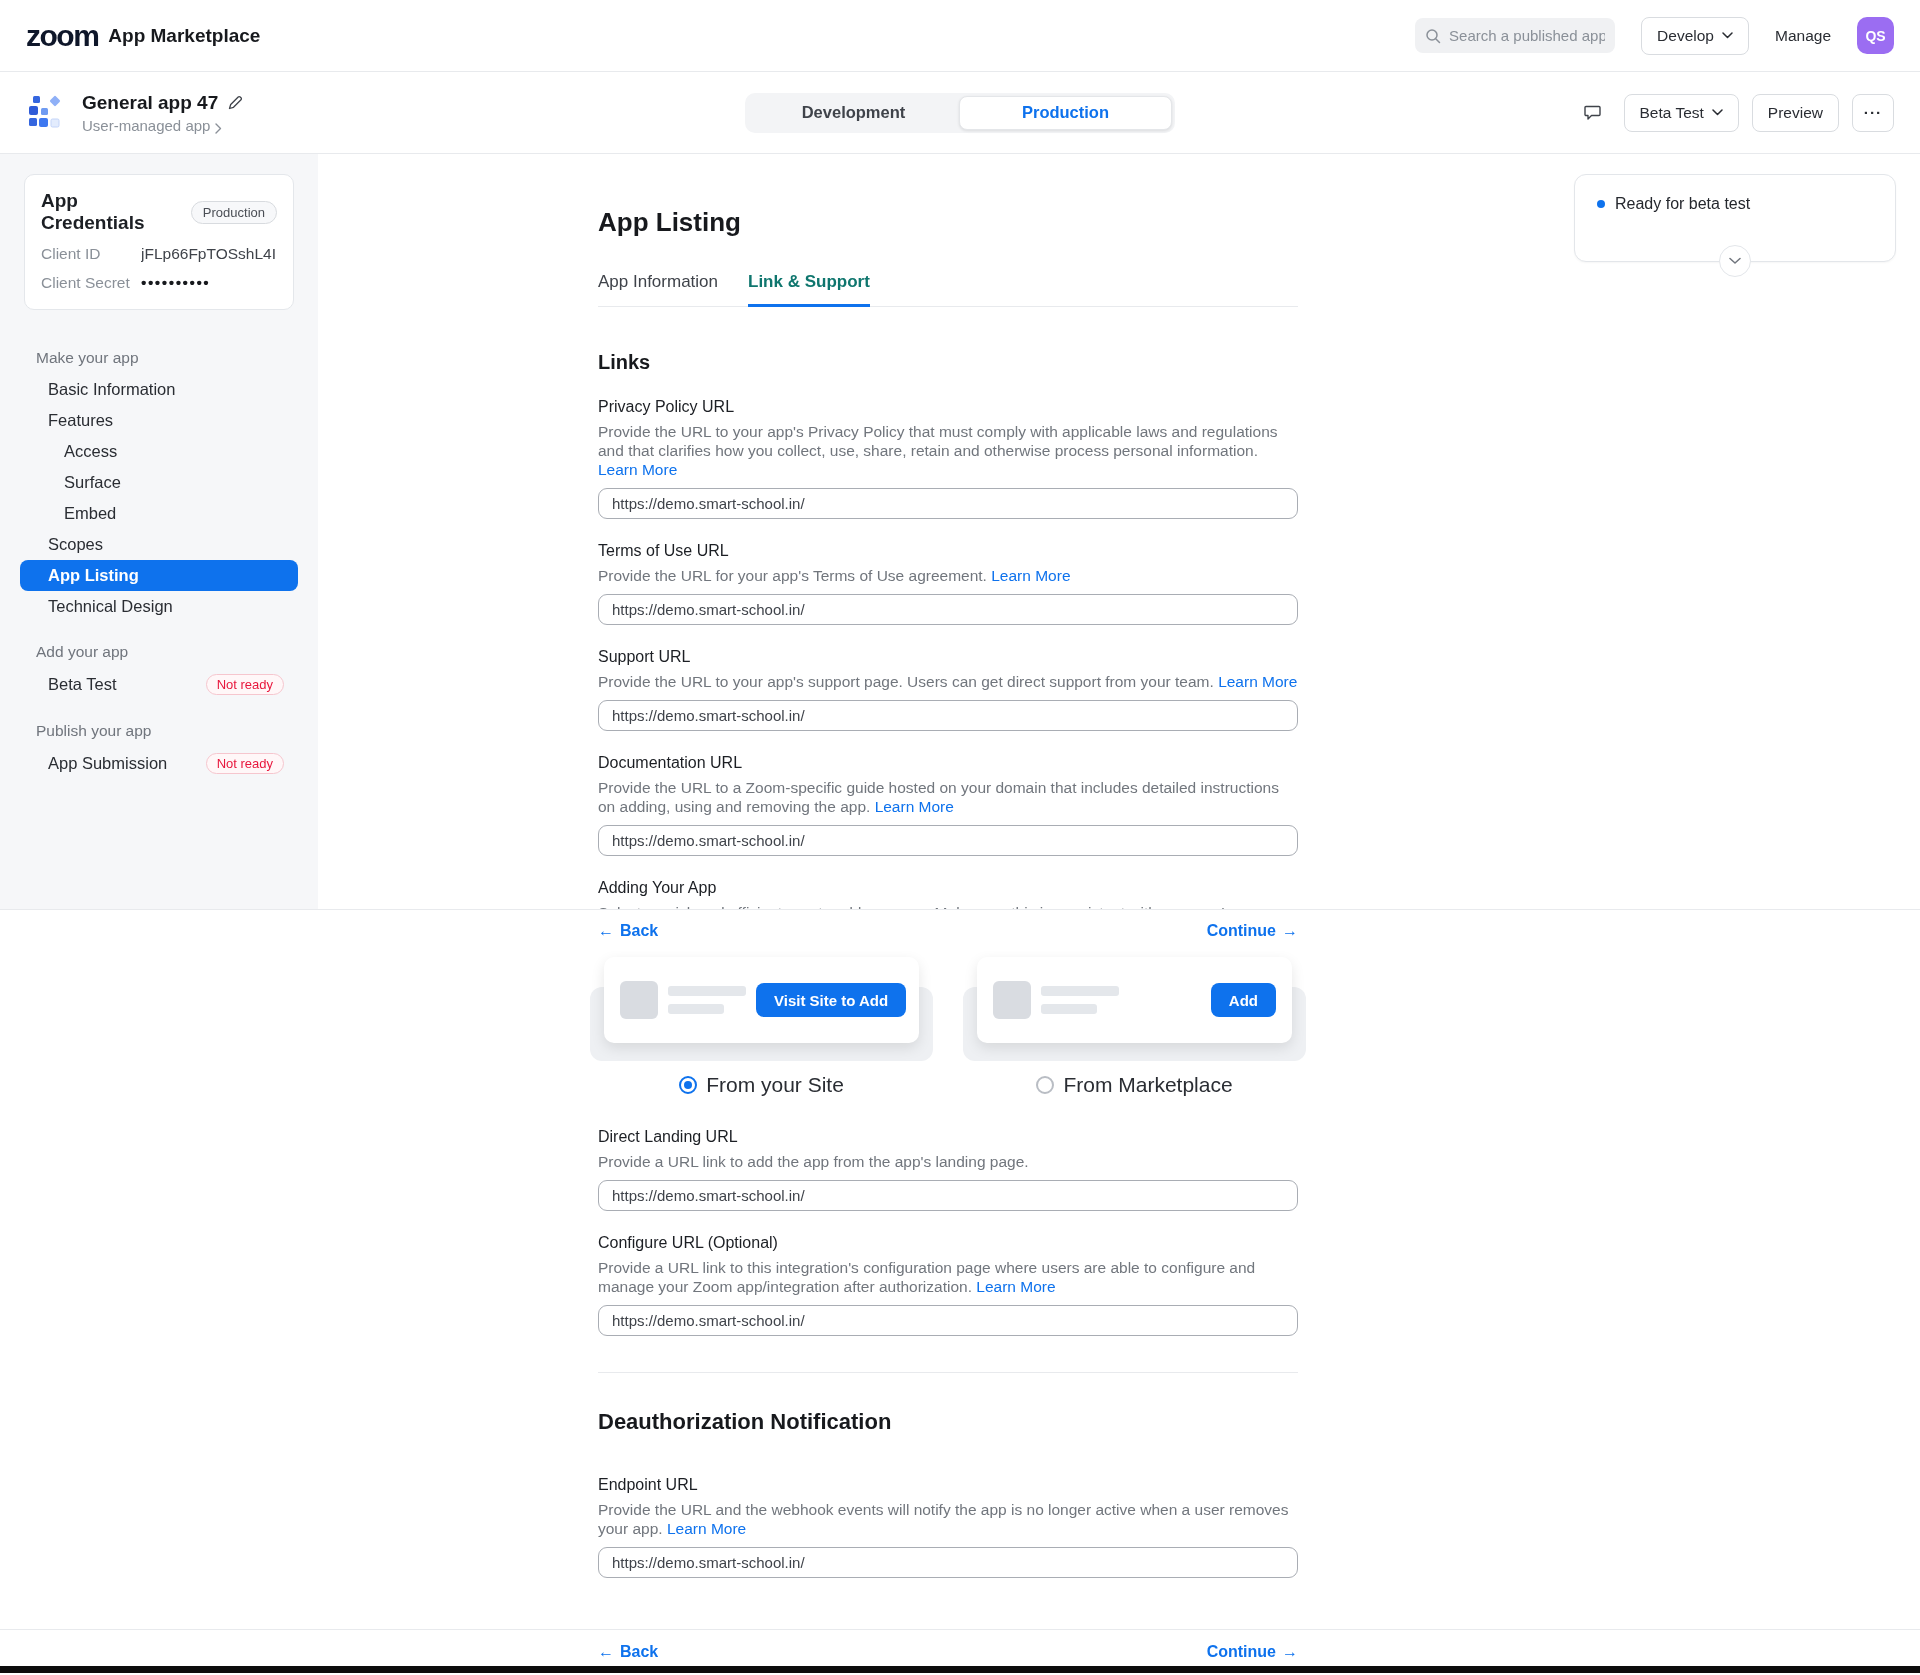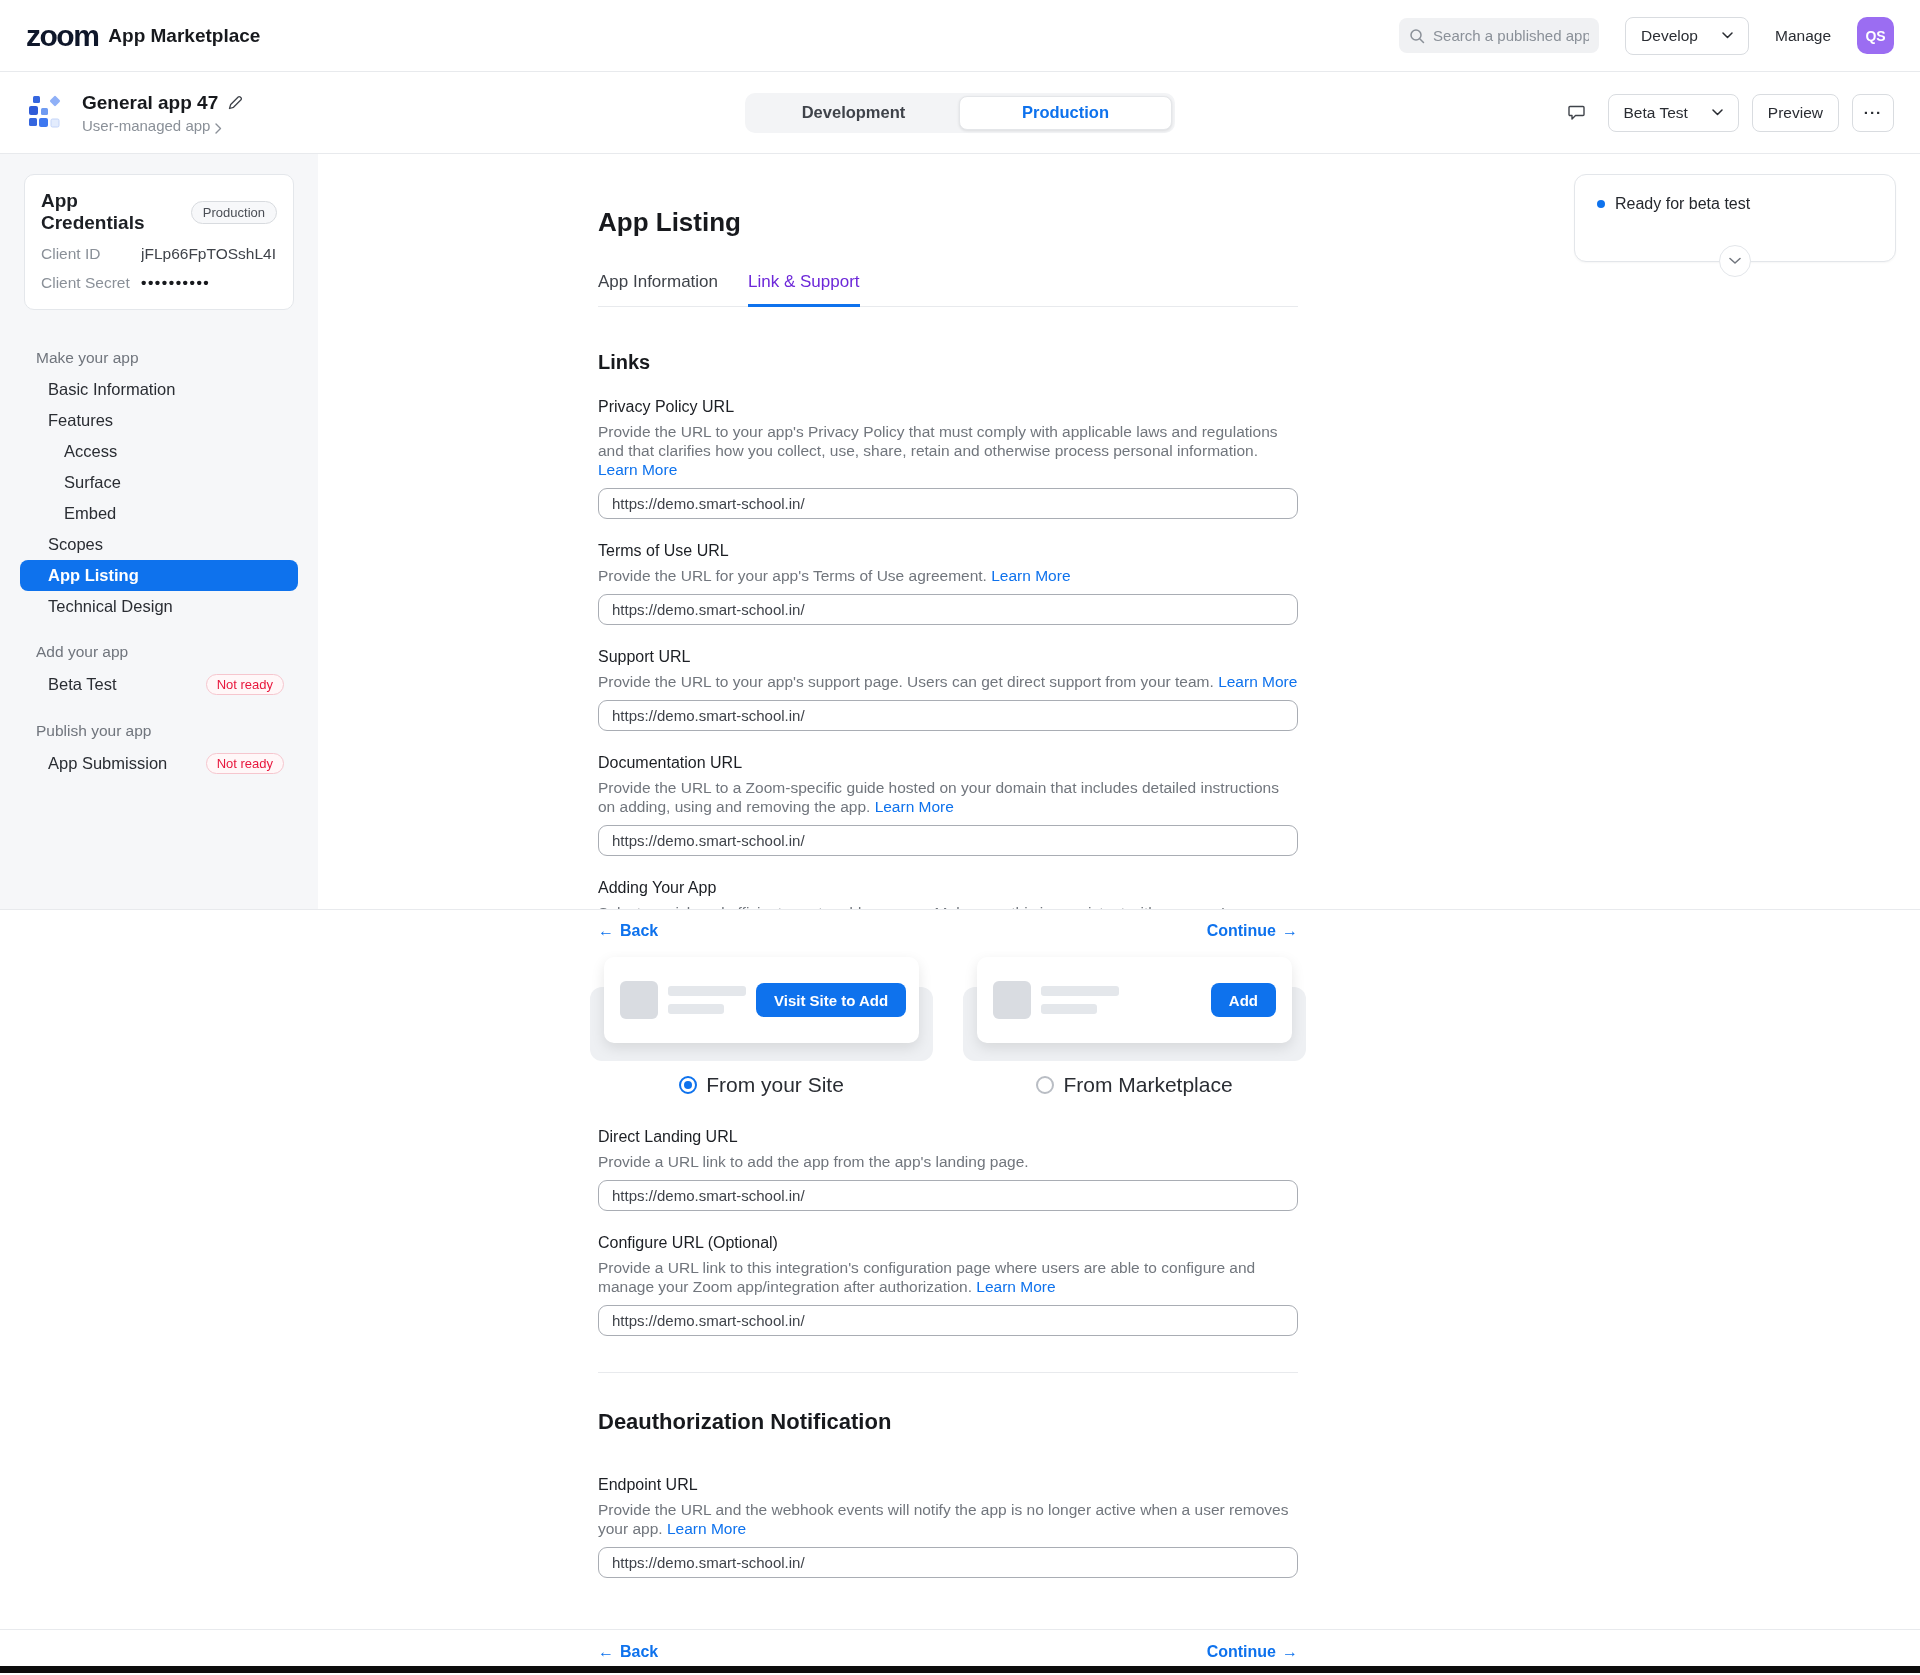--- a/index.html
+++ b/index.html
@@ -8,21 +8,21 @@
   .page { position:relative; width:1920px; height:1675px; background:#fff; overflow:hidden; }
 
   
   .topnav { height:72px; display:flex; align-items:center; padding:0 26px; border-bottom:1px solid #E8EAED; }
   .logo-zoom { font-size:30px; font-weight:800; color:#0f172a; letter-spacing:-1.5px; line-height:1; }
   .logo-title { font-size:19px; font-weight:700; color:#17191D; margin-left:10px; }
   .topnav-right { margin-left:auto; display:flex; align-items:center; gap:26px; }
   .search-box { width:200px; height:35px; background:#F0F1F3; border-radius:8px; display:flex; align-items:center; gap:8px; padding:0 10px; }
   .search-box input { border:none; background:transparent; outline:none; font-size:15px; color:#4A4E55; width:100%; font-family:inherit; }
   .search-box input::placeholder { color:#8A9098; }
-  .btn { height:38px; background:#fff; border:1px solid #D9DCE0; border-radius:8px; font-size:15.5px; color:#2A2D33; display:inline-flex; align-items:center; justify-content:center; gap:24px; padding:0 15px; cursor:pointer; font-family:inherit; }
+  .btn { height:38px; background:#fff; border:1px solid #D9DCE0; border-radius:8px; font-size:15.5px; color:#2A2D33; display:inline-flex; align-items:center; justify-content:center; gap:8px; padding:0 15px; cursor:pointer; font-family:inherit; }
   .link-plain { font-size:15.5px; color:#2A2D33; text-decoration:none; }
   .avatar { width:37px; height:37px; border-radius:10px; background:#9B6DF2; color:#fff; font-size:14px; font-weight:700; display:flex; align-items:center; justify-content:center; }
 
   
   .appbar { height:82px; display:flex; align-items:center; padding:0 26px; border-bottom:1px solid #E8EAED; position:relative; }
   .app-id { display:flex; align-items:center; gap:14px; }
   .app-texts .app-name-row { display:flex; align-items:center; gap:9px; }
   .app-name { font-size:19px; font-weight:700; color:#17191D; }
   .app-type { font-size:15px; color:#8A9098; margin-top:3px; display:flex; align-items:flex-end; gap:5px; }
   .segmented { position:absolute; left:50%; top:50%; transform:translate(-50%,-50%); width:430px; height:40px; background:#F3F4F6; border-radius:10px; padding:3px; display:flex; }
@@ -50,21 +50,21 @@
   .nav-item { font-size:16.5px; color:#2A2D33; padding:6px 14px 6px 28px; border-radius:8px; display:flex; align-items:center; justify-content:space-between; cursor:pointer; }
   .nav-item.l2 { padding-left:44px; }
   .nav-item.active { background:#0E72ED; color:#fff; font-weight:700; }
   .badge-notready { font-size:13px; color:#E8173D; border:1px solid #F6C6CE; background:#FFF7F8; border-radius:999px; padding:2px 10px; font-weight:400; }
 
   
   .main { margin-left:598px; width:700px; padding-top:52px; }
   .page-title { font-size:26px; font-weight:700; color:#17191D; line-height:32px; }
   .tabs { display:flex; gap:30px; margin-top:34px; border-bottom:1px solid #E8EAED; }
   .tab { font-size:17px; color:#3F434A; padding-bottom:12px; border-bottom:3px solid transparent; margin-bottom:-1px; cursor:pointer; }
-  .tab.active { color:#6d28d9; font-weight:400; border-bottom-color:#0E72ED; }
+  .tab.active { color:#0f766e; font-weight:700; border-bottom-color:#0E72ED; }
   .section-heading { font-size:20px; font-weight:600; color:#17191D; margin-top:42px; line-height:26px; }
   .section-heading.lg { font-size:22px; margin-top:36px; }
 
   .field { margin-top:22px; }
   .field-label { font-size:16px; font-weight:500; color:#1C1F24; line-height:20px; }
   .field-desc { font-size:15.5px; color:#71767D; line-height:19px; margin-top:5px; }
   .learn-more { color:#0E72ED; text-decoration:none; cursor:pointer; }
   .text-input { display:block; width:100%; height:31px; margin-top:9px; border:1px solid #A9ADB4; border-radius:9px; padding:0 13px; font-size:15px; color:#3F434A; background:#fff; font-family:inherit; outline:none; }
 
   .divider { border:none; border-top:1px solid #E8EAED; margin-top:36px; }

